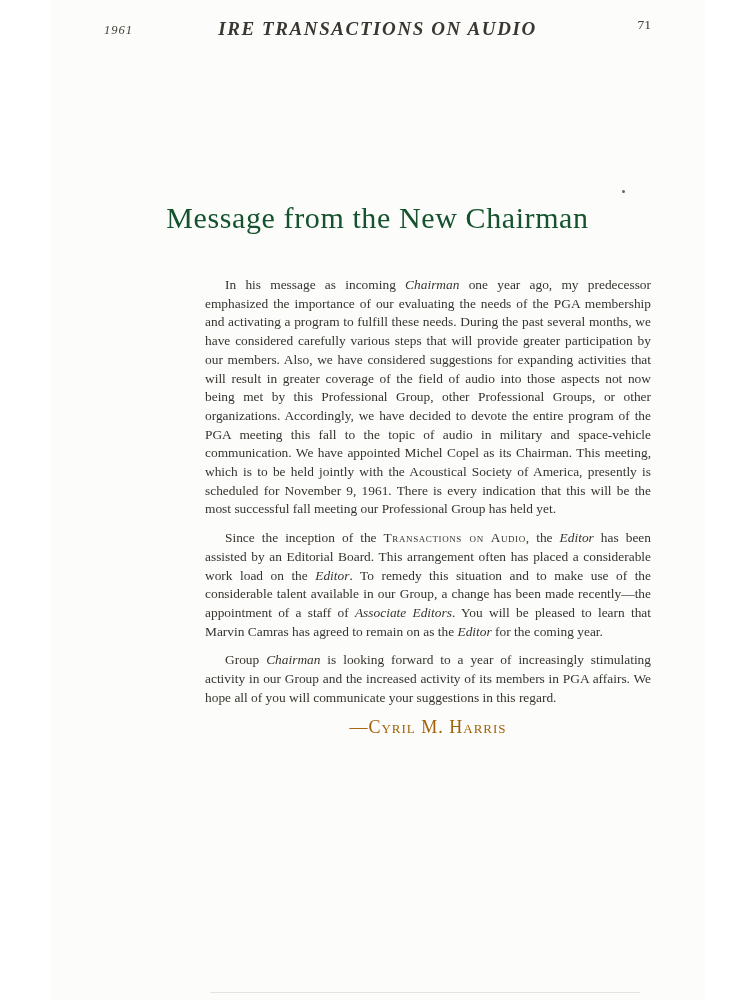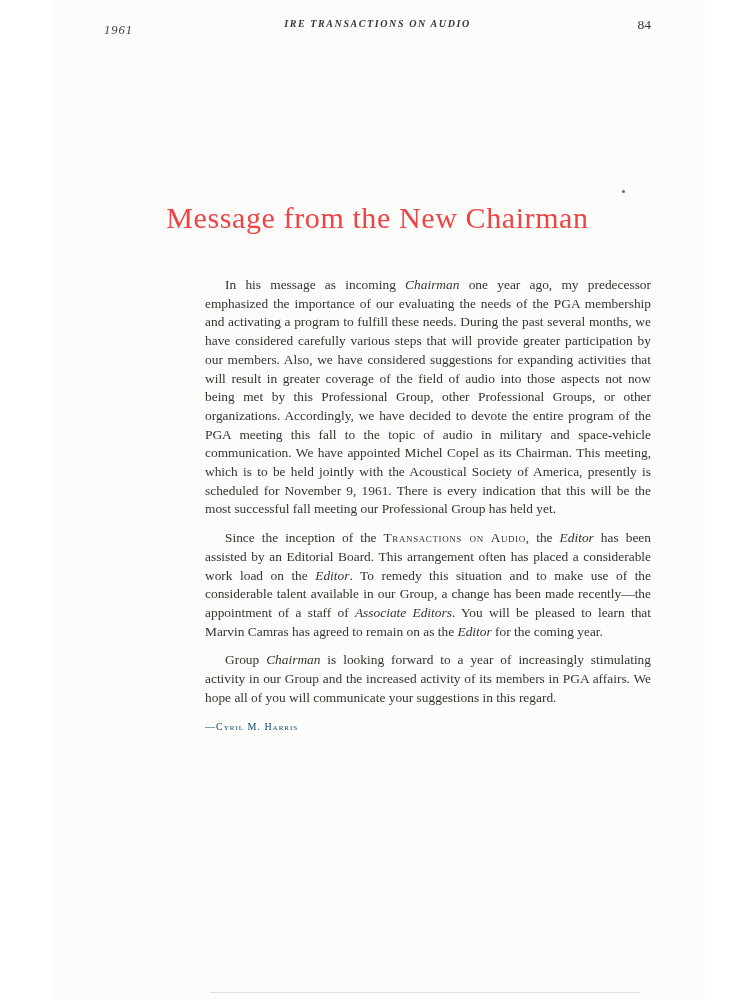--- a/index.html
+++ b/index.html
@@ -34,21 +34,21 @@
     color: #43403a;
   }
   .hdr-journal {
     position: absolute;
     left: 0;
     right: 0;
     top: 1px;
     text-align: center;
     font-style: italic;
     font-weight: 600;
-    font-size: 10px;
+    font-size: 19px;
     letter-spacing: 1.6px;
     color: #3a3731;
   }
   .hdr-pagenum {
     position: absolute;
     right: 54px;
     top: 0;
     font-size: 13.5px;
     color: #3a3731;
   }
@@ -56,21 +56,21 @@
   
   .article-title {
     position: absolute;
     top: 201px;
     left: 0;
     width: 100%;
     text-align: center;
     font-size: 30px;
     font-weight: 400;
     letter-spacing: 0.6px;
-    color: #ef4444;
+    color: #14532d;
     margin: 0;
   }
 
   
   .body-column {
     position: absolute;
     left: 145px;
     top: 266px;
     width: 466px;
     font-size: 13.4px;
@@ -84,25 +84,25 @@
   }
   .body-column i { font-style: italic; }
   .sc {
     font-variant: small-caps;
     letter-spacing: 0.6px;
   }
 
   .signature {
     margin-top: 11px !important;
     text-indent: 0 !important;
-    text-align: left;
+    text-align: center;
     font-variant: small-caps;
     letter-spacing: 1px;
-    font-size: 10px;
-    color: #0c4a6e;
+    font-size: 18px;
+    color: #a16207;
   }
 
   
   .scan-speck {
     position: absolute;
     left: 572px;
     top: 190px;
     width: 3px;
     height: 3px;
     border-radius: 50%;
@@ -119,21 +119,21 @@
   }
 </style>
 </head>
 <body>
 
 <div class="page">
 
   <div class="running-header">
     <span class="hdr-year">1961</span>
     <span class="hdr-journal">IRE TRANSACTIONS ON AUDIO</span>
-    <span class="hdr-pagenum">84</span>
+    <span class="hdr-pagenum">71</span>
   </div>
 
   <div class="scan-speck"></div>
 
   <h1 class="article-title">Message from the New Chairman</h1>
 
   <div class="body-column">
 
     <p><span>In his message as incoming </span><i>Chairman</i><span> one year ago, my predecessor emphasized the importance of our evaluating the needs of the PGA membership and activating a program to fulfill these needs. During the past several months, we have considered carefully various steps that will provide greater participation by our members. Also, we have considered suggestions for expanding activities that will result in greater coverage of the field of audio into those aspects not now being met by this Professional Group, other Professional Groups, or other organizations. Accordingly, we have decided to devote the entire program of the PGA meeting this fall to the topic of audio in military and space-vehicle communication. We have appointed Michel Copel as its Chairman. This meeting, which is to be held jointly with the Acoustical Society of America, presently is scheduled for November 9, 1961. There is every indication that this will be the most successful fall meeting our Professional Group has held yet.</span></p>
 

